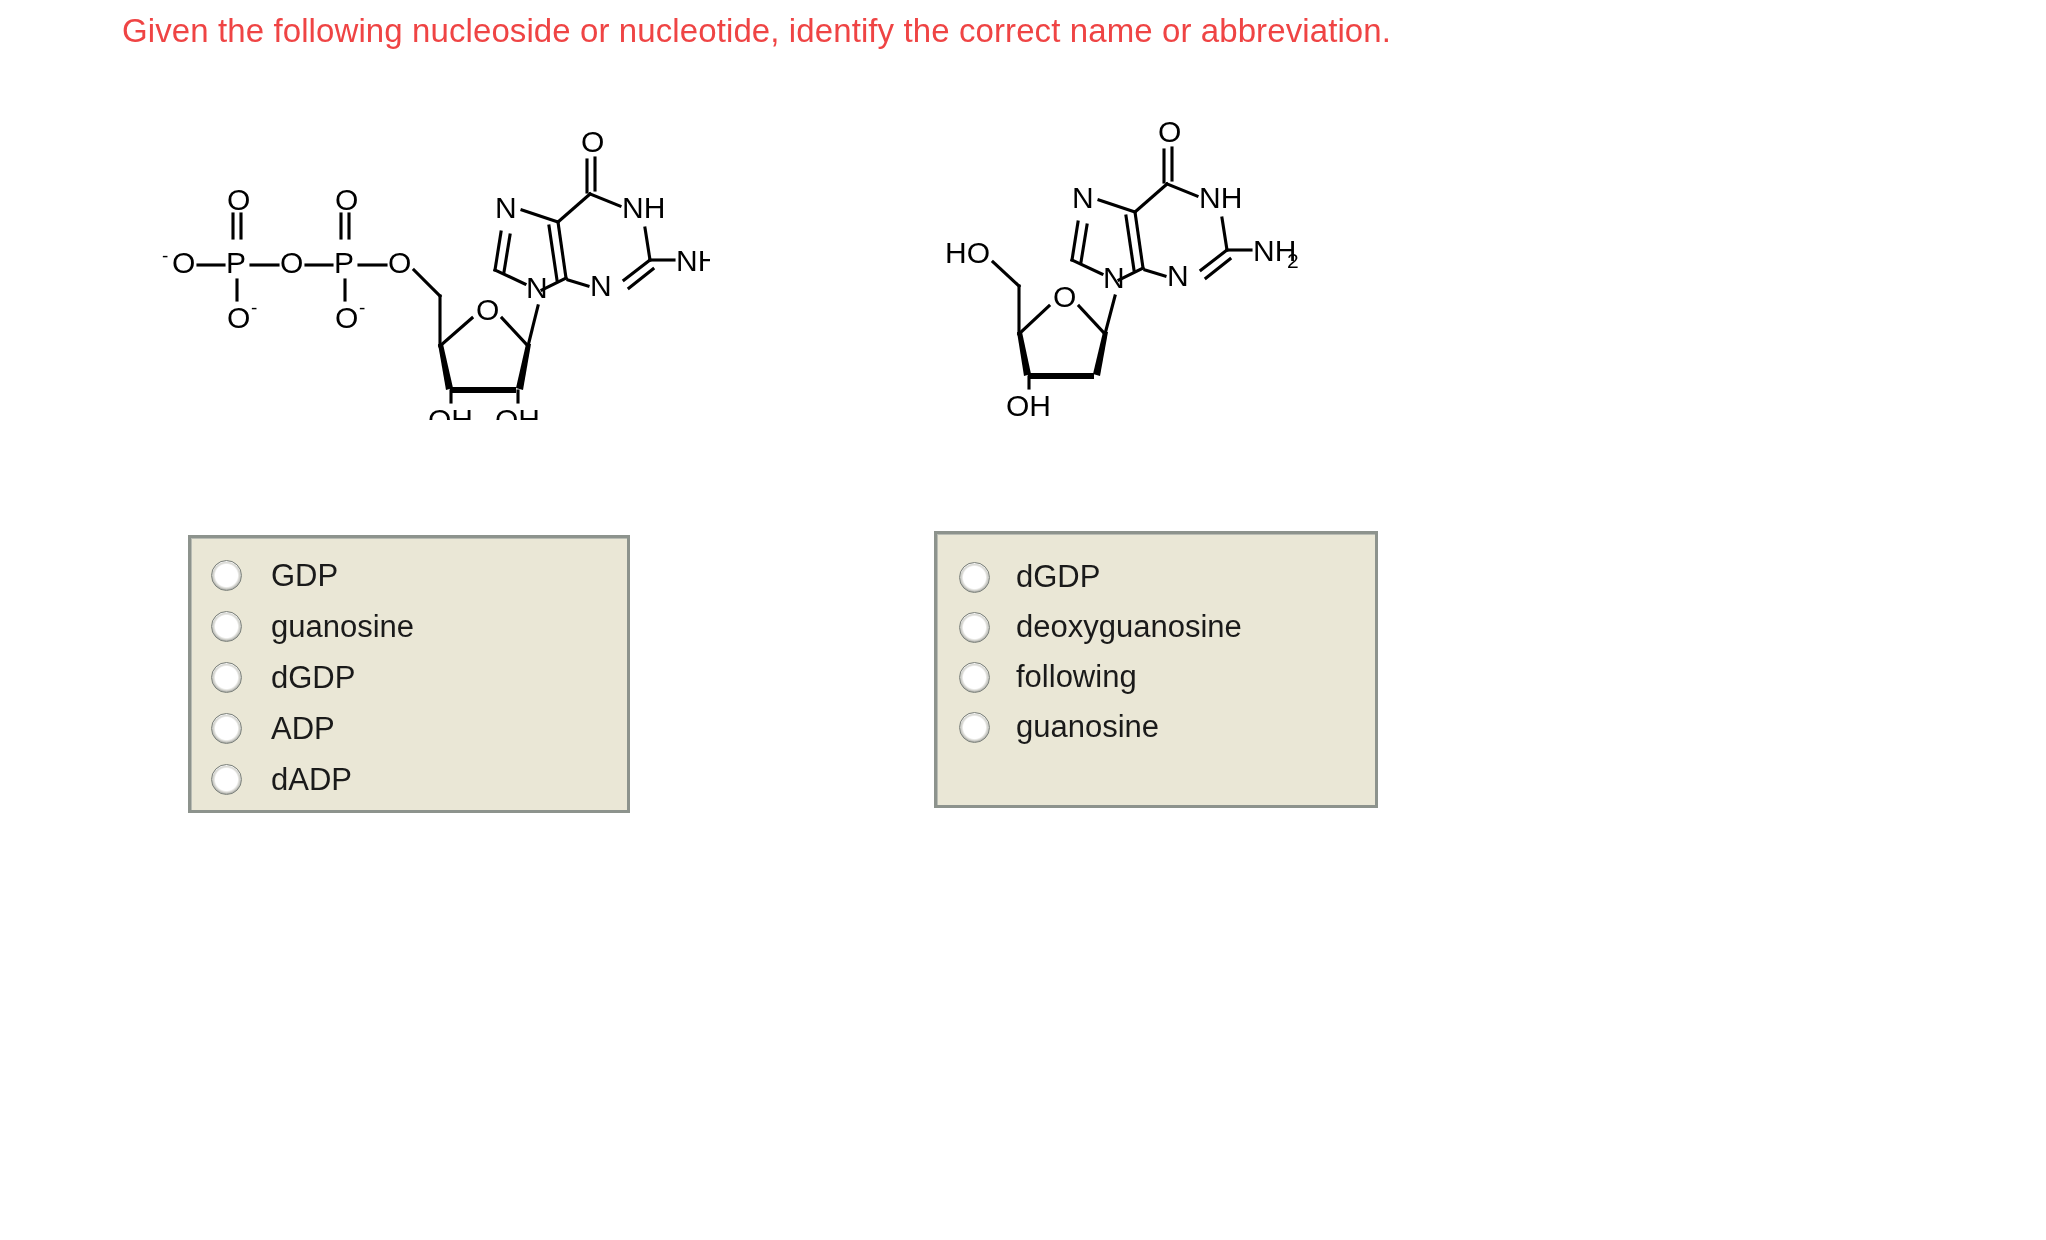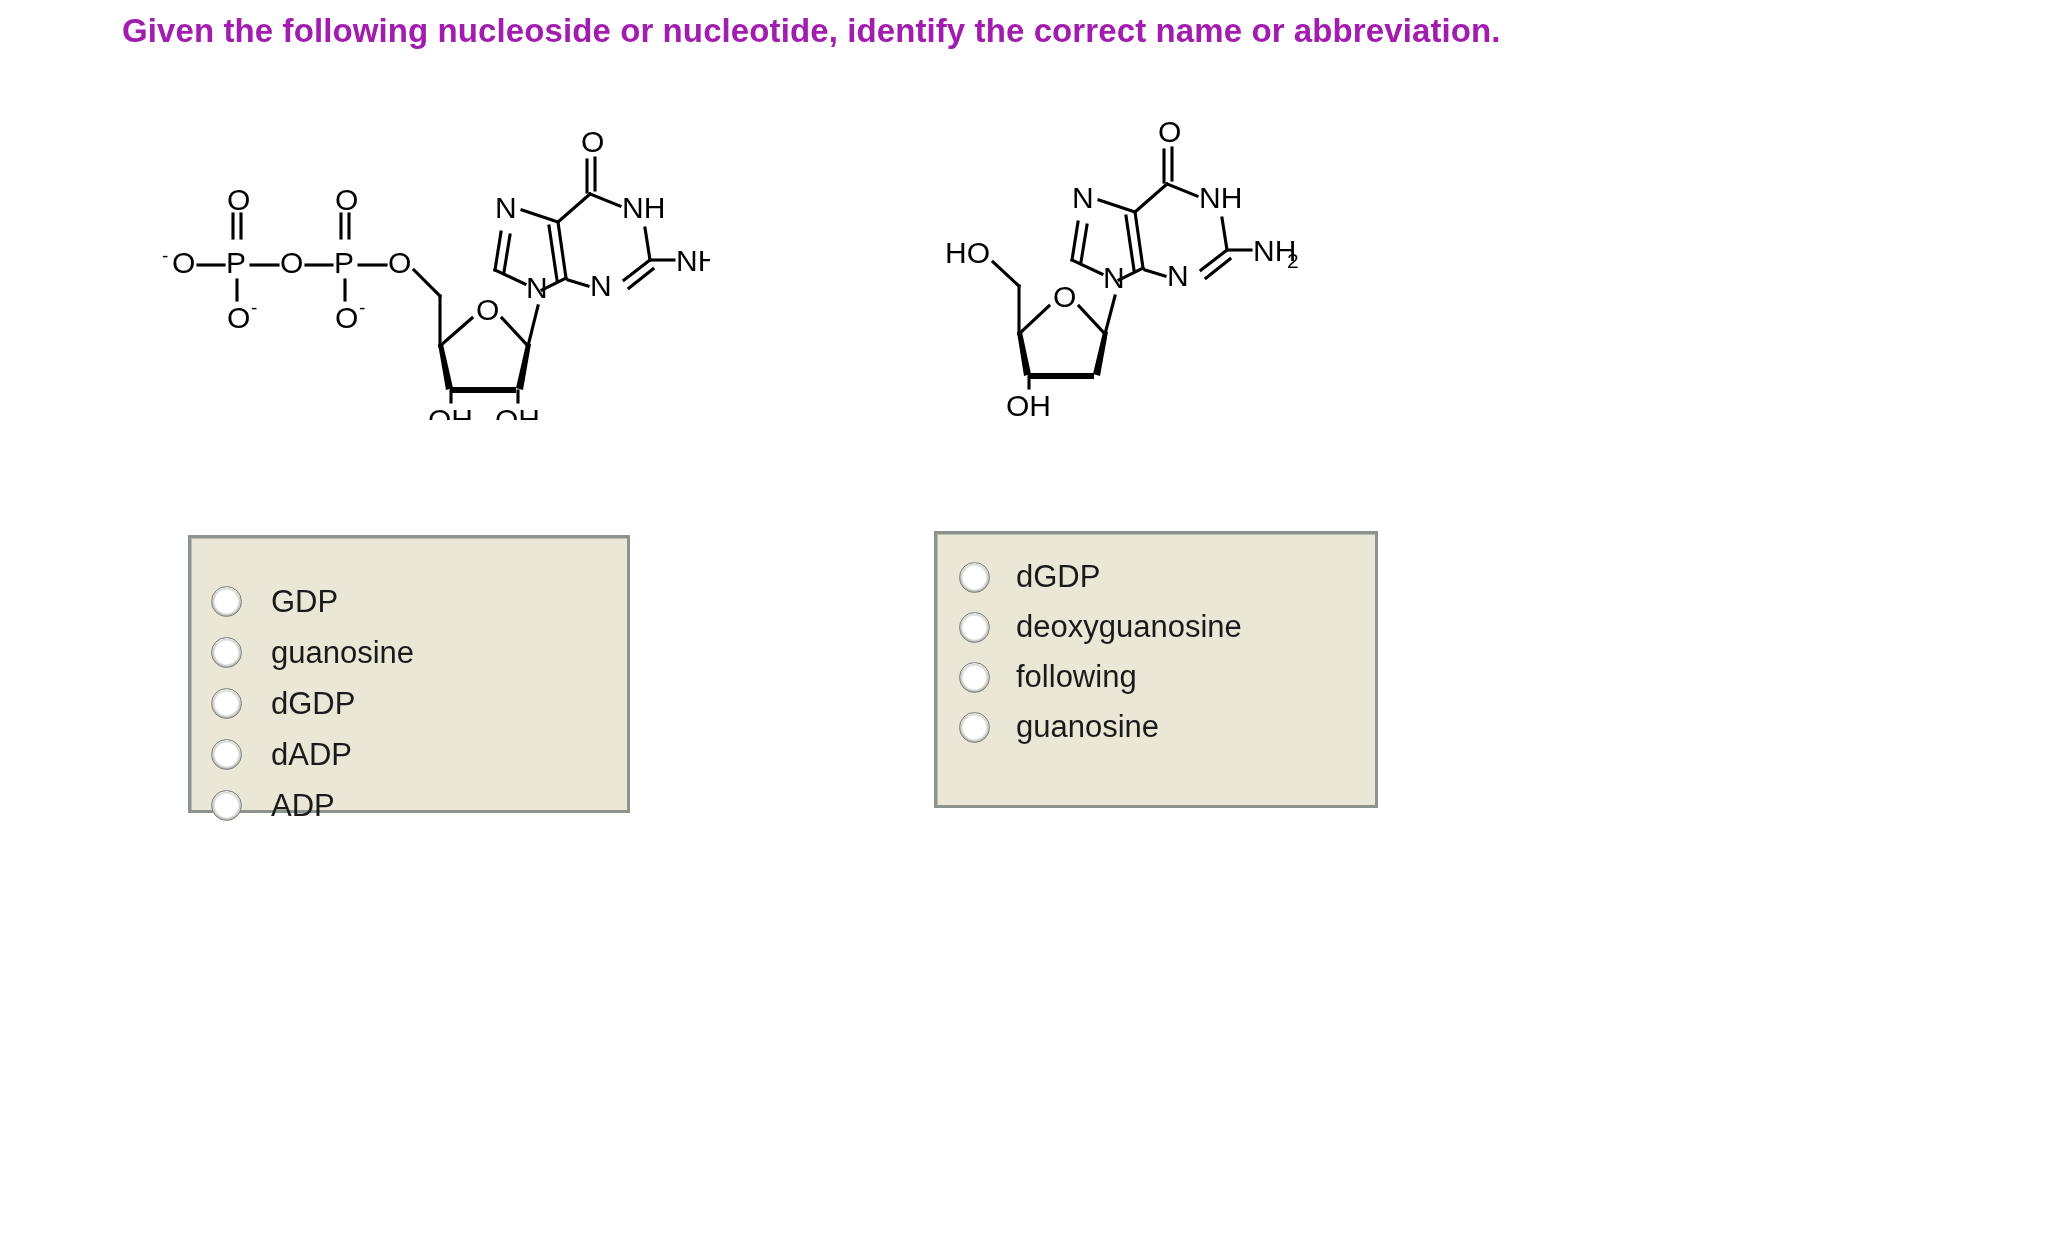--- a/index.html
+++ b/index.html
@@ -16,24 +16,23 @@
     overflow: hidden;
   }
 
   
   .prompt {
     position: absolute;
     left: 122px;
     top: 10px;
     font-size: 33px;
     line-height: 1.25;
-    color: #a21caf;
+    color: #ef4444;
     white-space: nowrap;
     letter-spacing: 0.1px;
-    font-weight: bold;
   }
 
   
   .structure {
     position: absolute;
   }
   .structure svg { display: block; }
 
   #structure-left  { left: 150px; top: 110px; }
   #structure-right { left: 915px; top: 110px; }
@@ -44,21 +43,21 @@
     background: #eae7d6;
     border: 3px solid #8d938d;
     box-sizing: border-box;
     box-shadow: 1px 1px 0 #b9bcb4 inset;
   }
   #panel-left {
     left: 188px;
     top: 535px;
     width: 442px;
     height: 278px;
-    padding: 38px 0 0 0;
+    padding: 12px 0 0 0;
     text-align: center;
   }
   #panel-right {
     left: 934px;
     top: 531px;
     width: 444px;
     height: 277px;
     padding: 18px 0 0 0;
   }
 
@@ -275,27 +274,27 @@
     <span class="option-label">guanosine</span>
   </div>
 
   <div class="option-row">
     <span class="radio"></span>
     <span class="option-label">dGDP</span>
   </div>
 
   <div class="option-row">
     <span class="radio"></span>
+    <span class="option-label">ADP</span>
+  </div>
+
+  <div class="option-row">
+    <span class="radio"></span>
     <span class="option-label">dADP</span>
   </div>
-
-  <div class="option-row">
-    <span class="radio"></span>
-    <span class="option-label">ADP</span>
-  </div>
 </div>
 
 <div class="answer-panel" id="panel-right">
 
   <div class="option-row">
     <span class="radio"></span>
     <span class="option-label">dGDP</span>
   </div>
 
   <div class="option-row">

